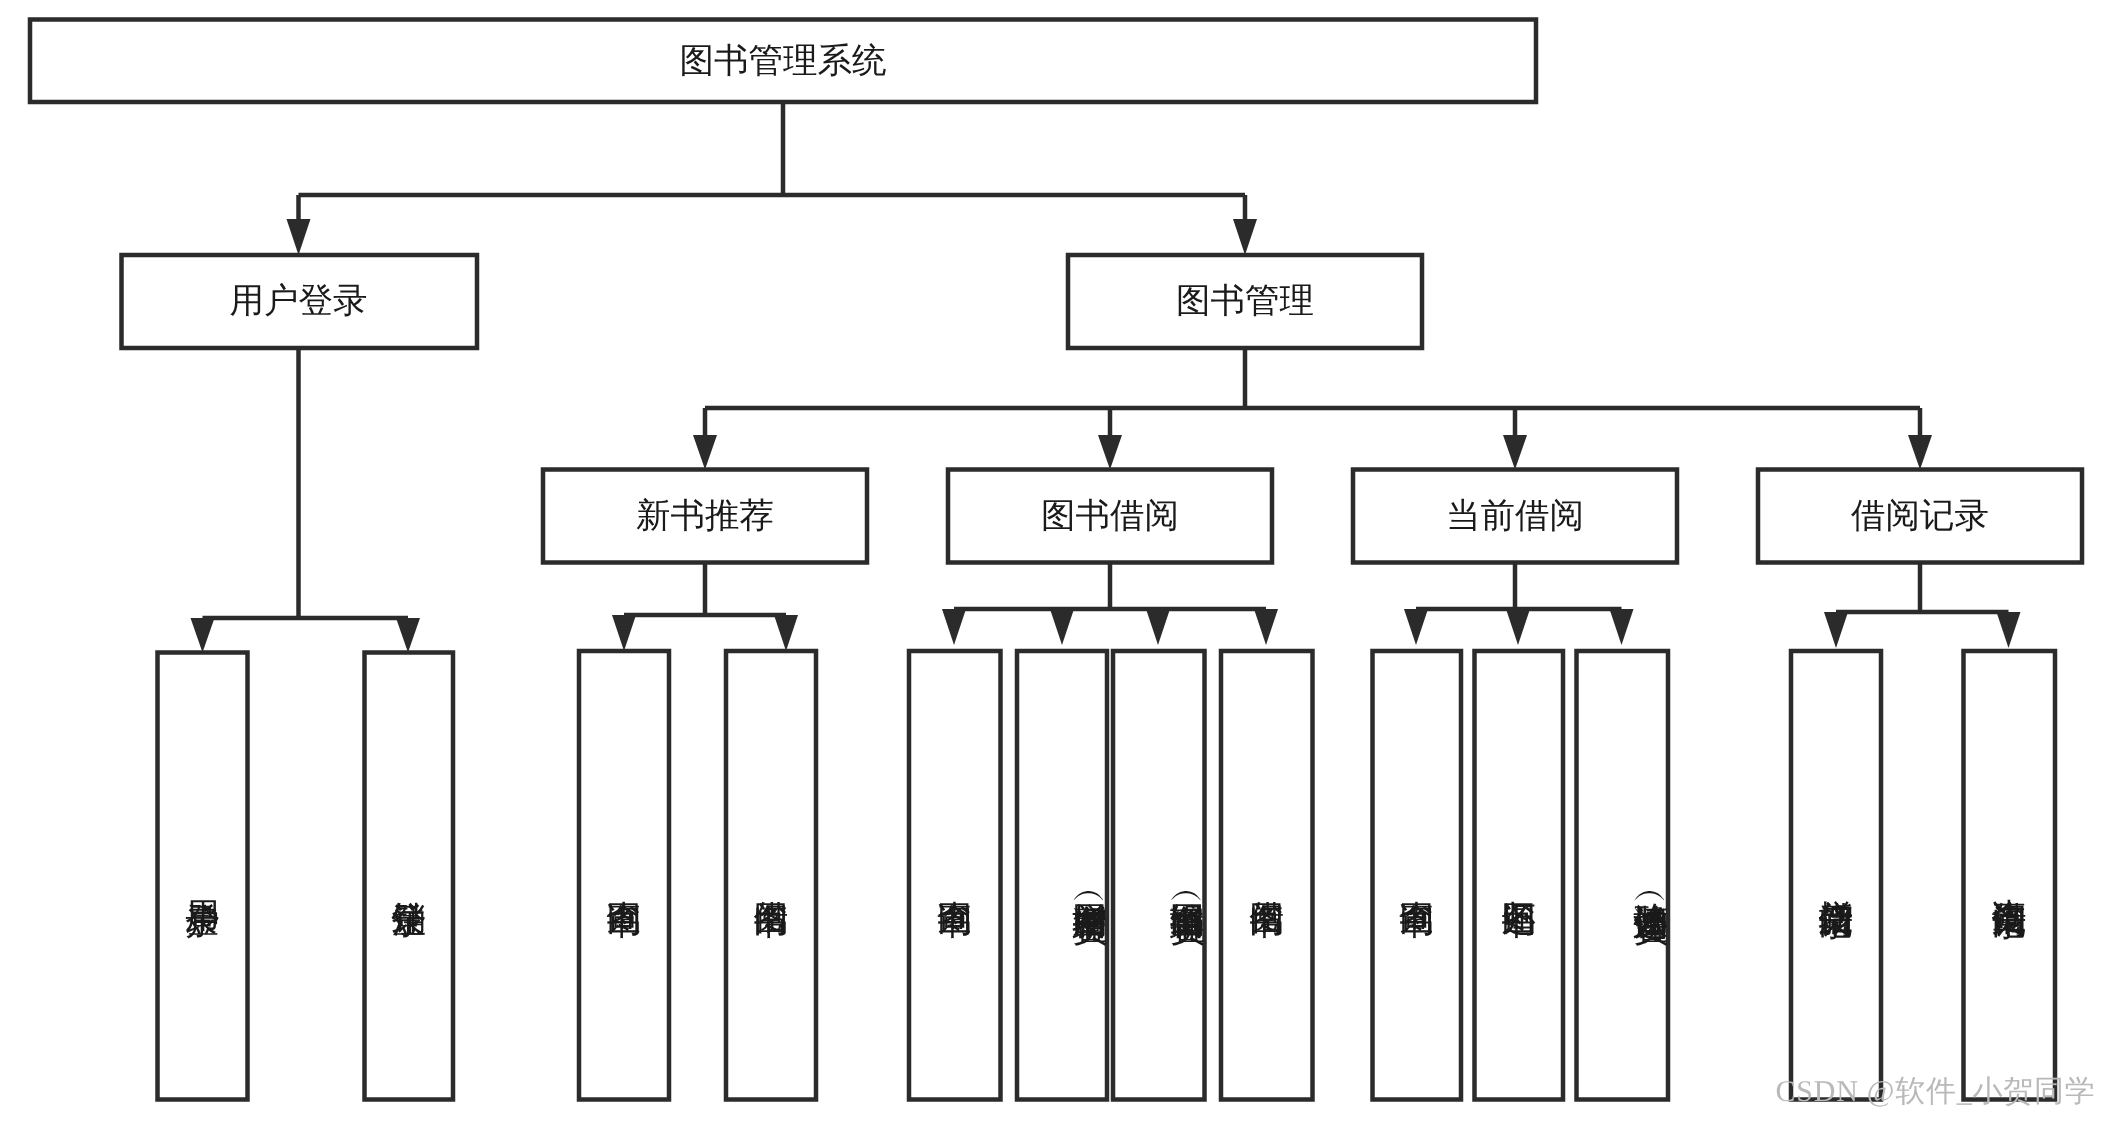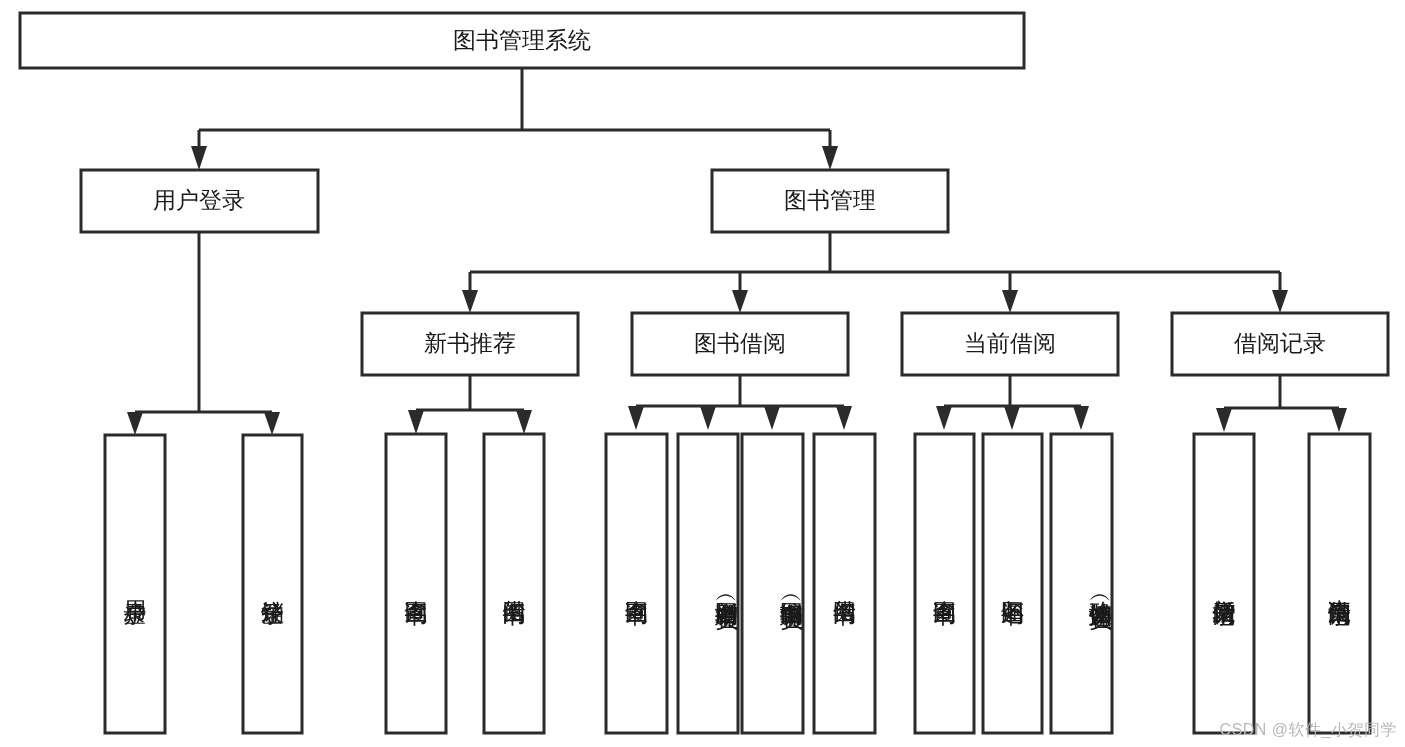--- a/index.html
+++ b/index.html
@@ -62,22 +62,22 @@
     white-space: nowrap;
     pointer-events: none;
   }
   .vlabel-wrap.center {
     align-items: center;
   }
   .watermark {
     position: absolute;
     right: 8px;
     bottom: 6px;
-    font-family: Liberation Sans, sans-serif;
-    font-size: 16px;
+    font-family: Liberation Serif, serif;
+    font-size: 20px;
     color: #b9b9b9;
     white-space: nowrap;
     letter-spacing: 0.5px;
   }
 </style>
 </head>
 <body>
 
 <div id="diagram-root">
 

